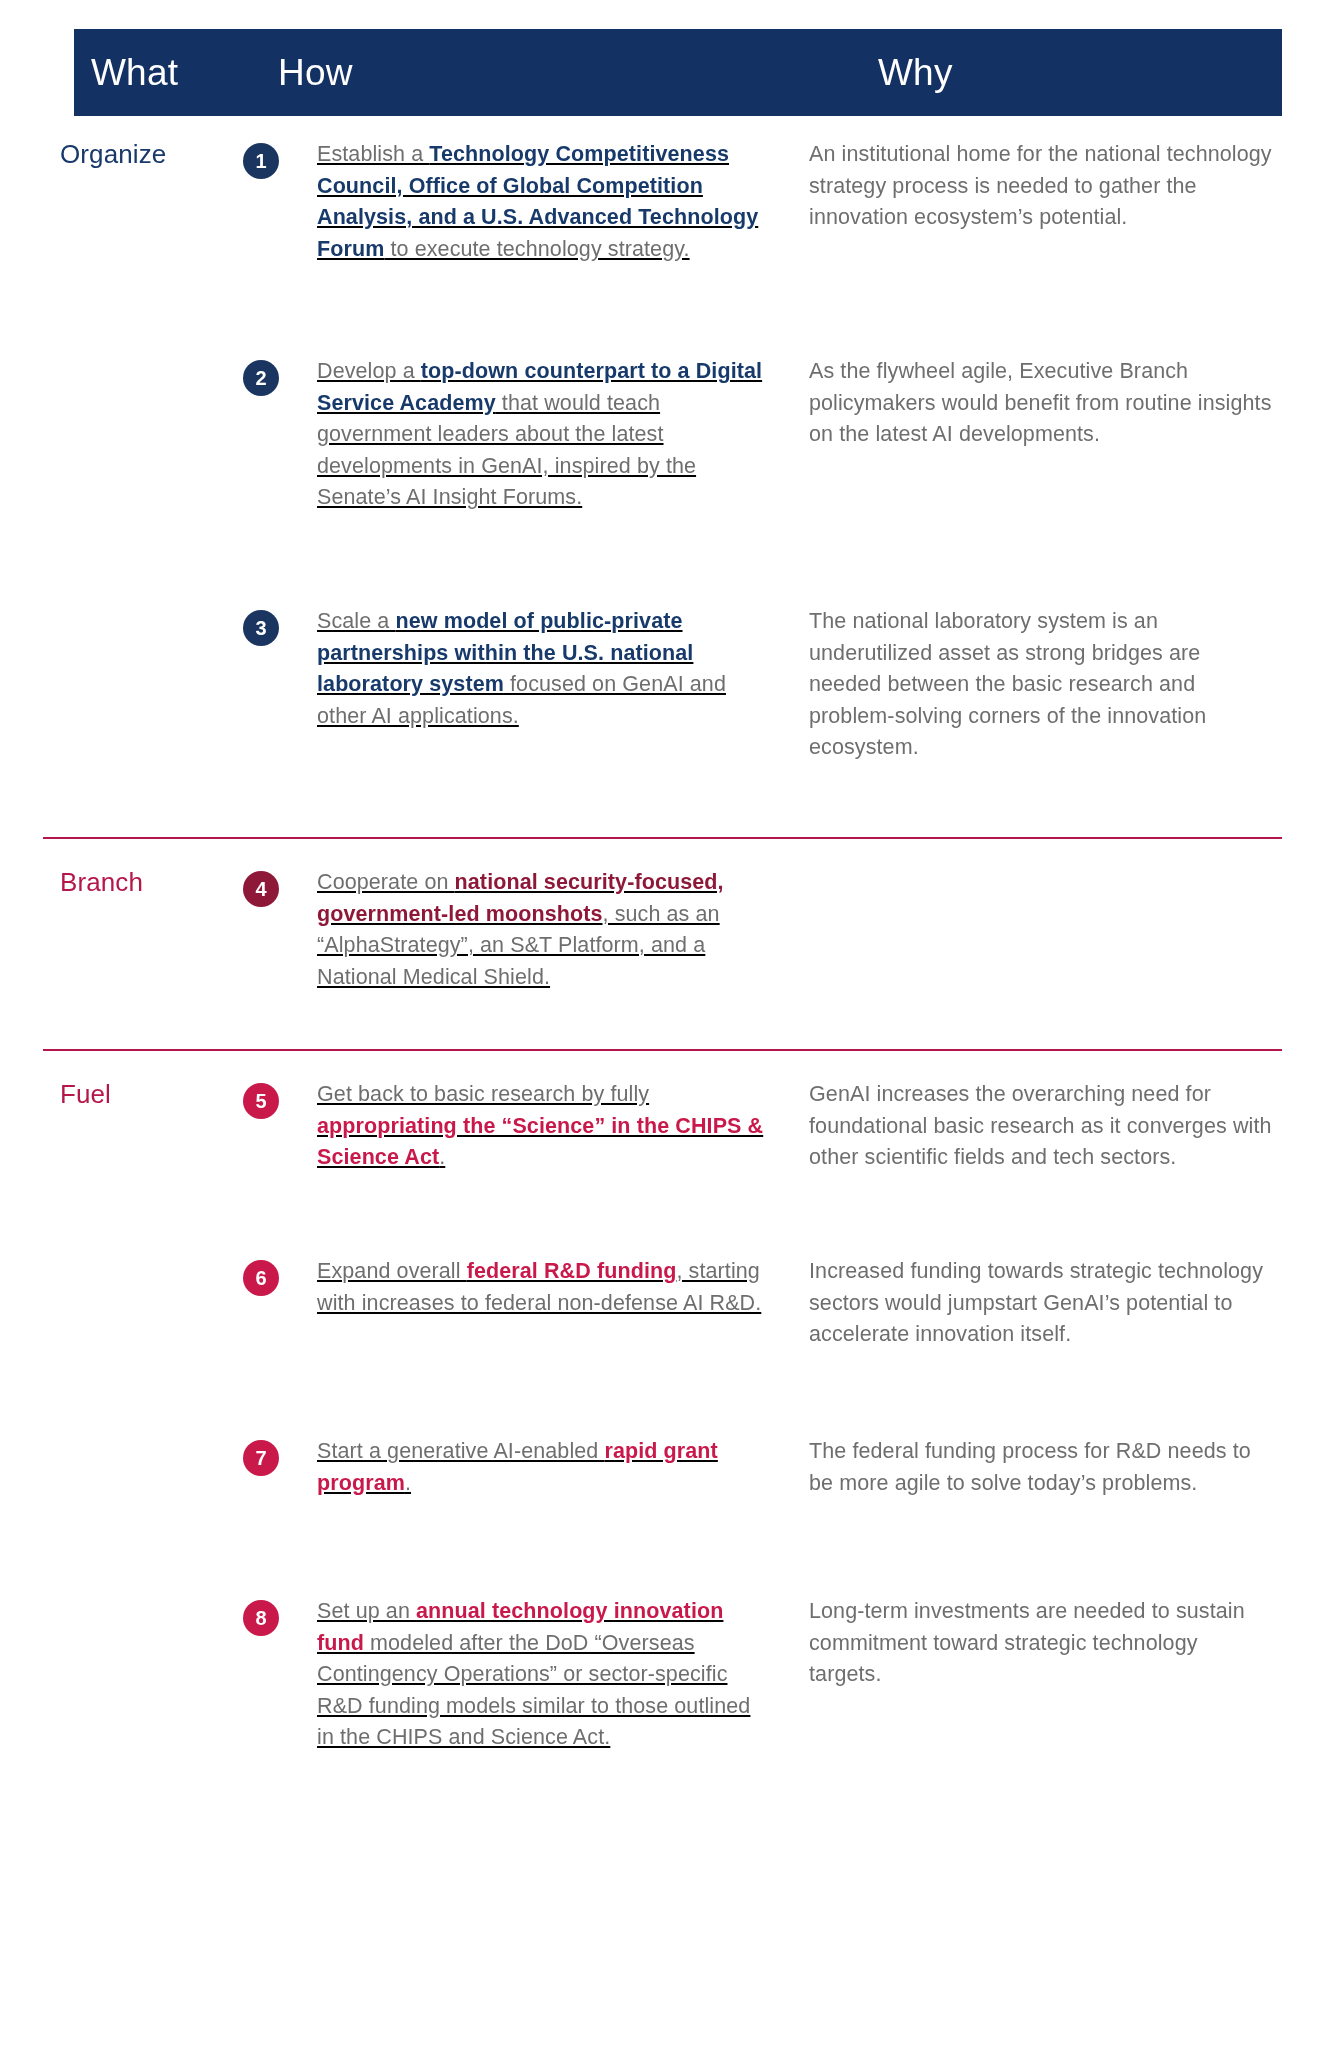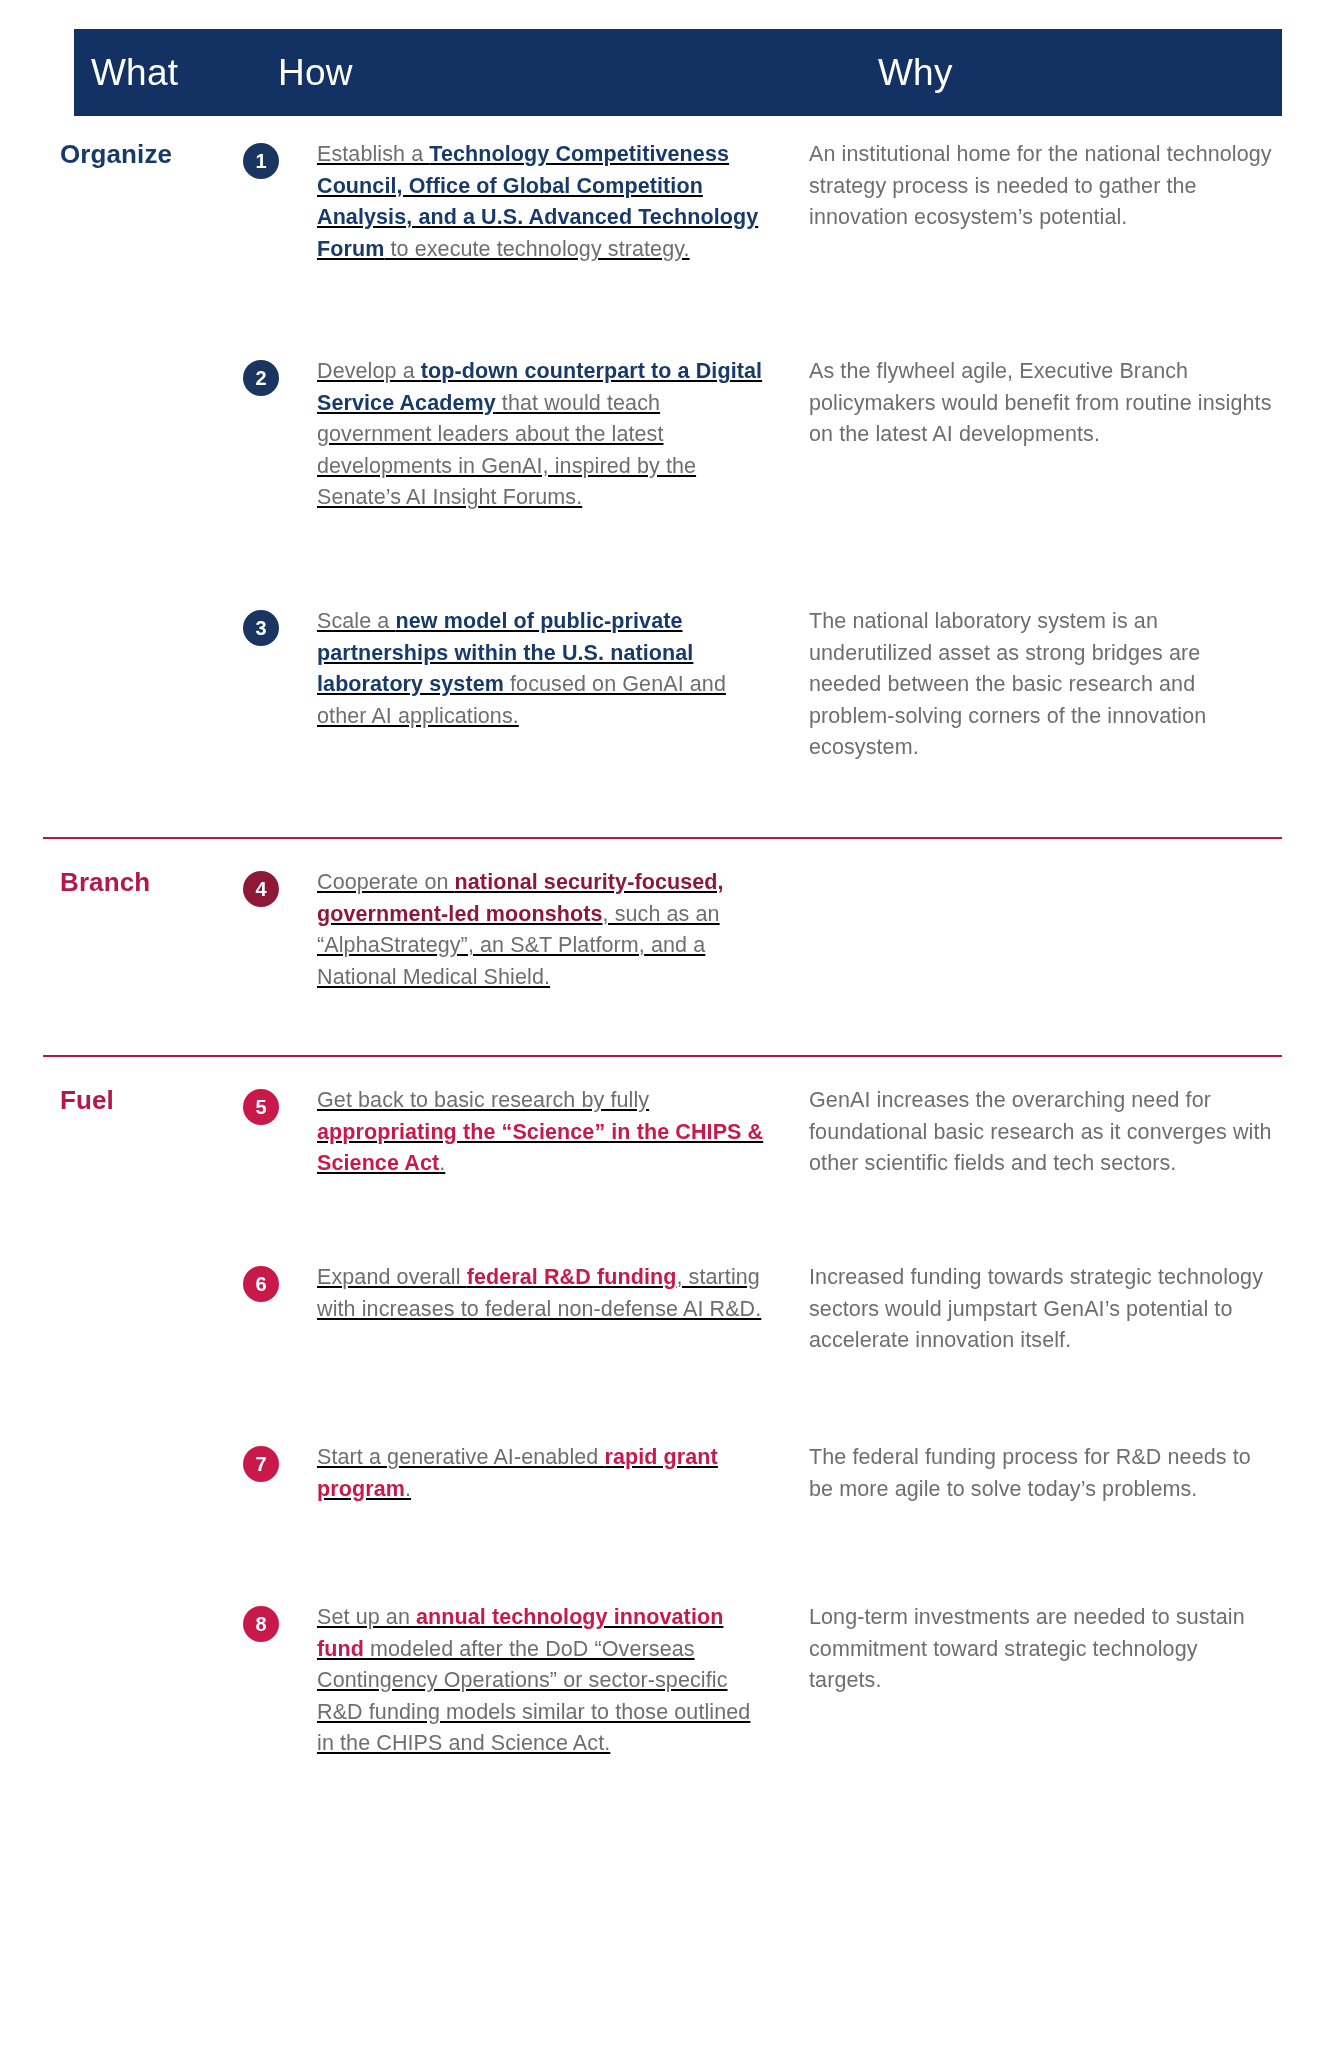--- a/index.html
+++ b/index.html
@@ -58,21 +58,21 @@
     align-items: flex-start;
   }
 
   .col-what {
     width: 200px;
     flex: 0 0 200px;
     padding-left: 17px;
   }
   .what-label {
     font-size: 26px;
-    font-weight: 700;
+    font-weight: 400;
     line-height: 1.15;
     letter-spacing: 0.1px;
   }
   .what-label.navy    { color: #173a6b; }
   .what-label.crimson { color: #b5174a; }
 
   .col-badge {
     width: 74px;
     flex: 0 0 74px;
   }
@@ -130,21 +130,21 @@
   .row.r3 .badge { margin-top: 4px; }
   .row.r4 .badge { margin-top: 4px; }
   .row.r5 .badge { margin-top: 4px; }
   .row.r6 .badge { margin-top: 4px; }
   .row.r7 .badge { margin-top: 4px; }
   .row.r8 .badge { margin-top: 4px; }
 
   .row .what-label { margin-top: 1px; }
 
   .sect-drive { margin-top: 6px; }
-  .sect-fuel  { margin-top: 6px; }
+  .sect-fuel  { }
 </style>
 </head>
 <body>
 
 <div class="page">
 
   <div class="header-bar">
     <div class="header-cell hc-what">What</div>
     <div class="header-cell hc-how">How</div>
     <div class="header-cell hc-why">Why</div>

